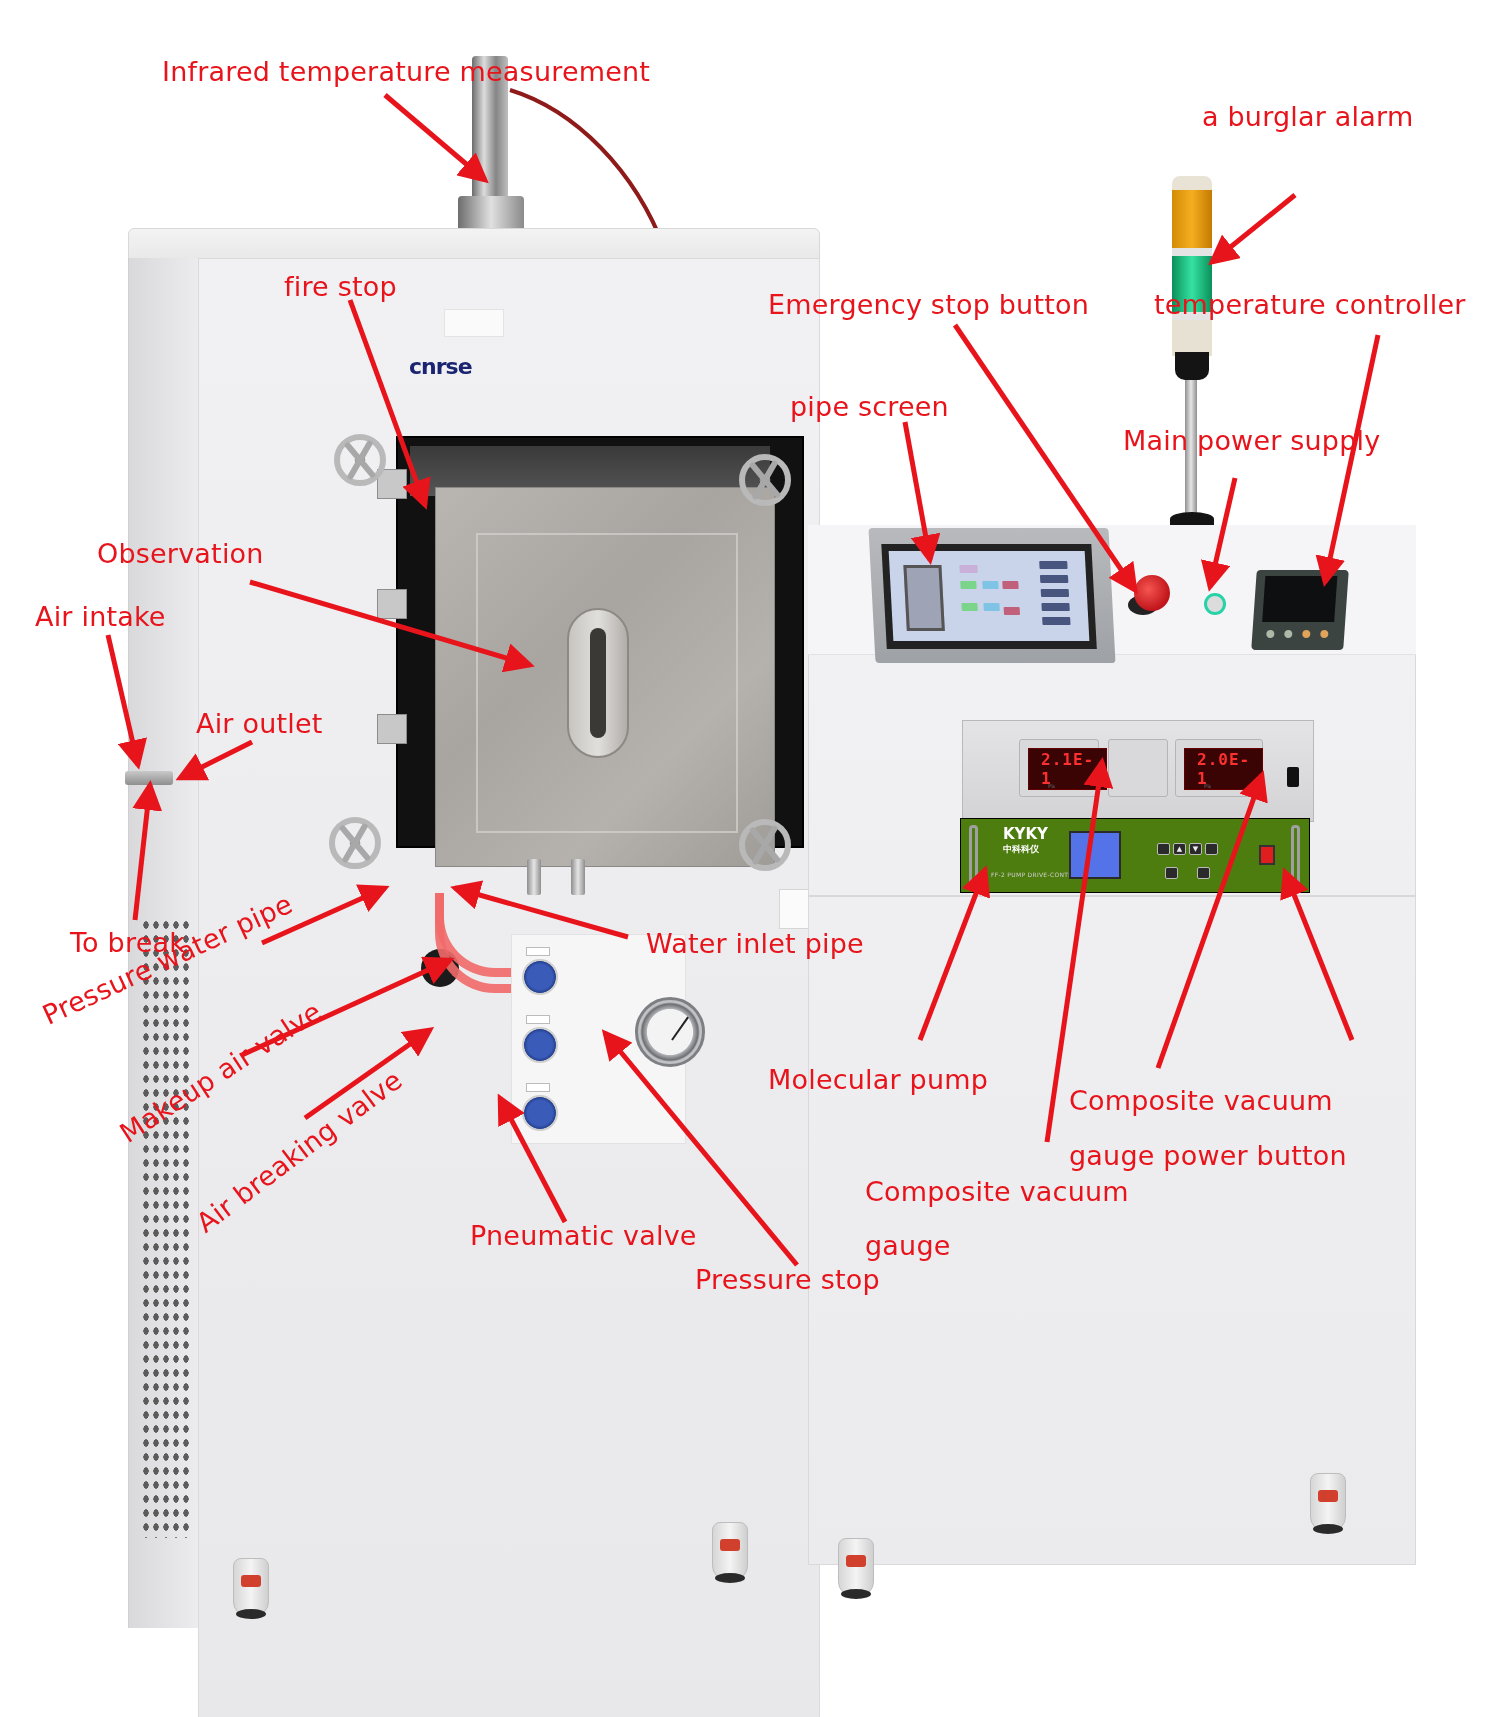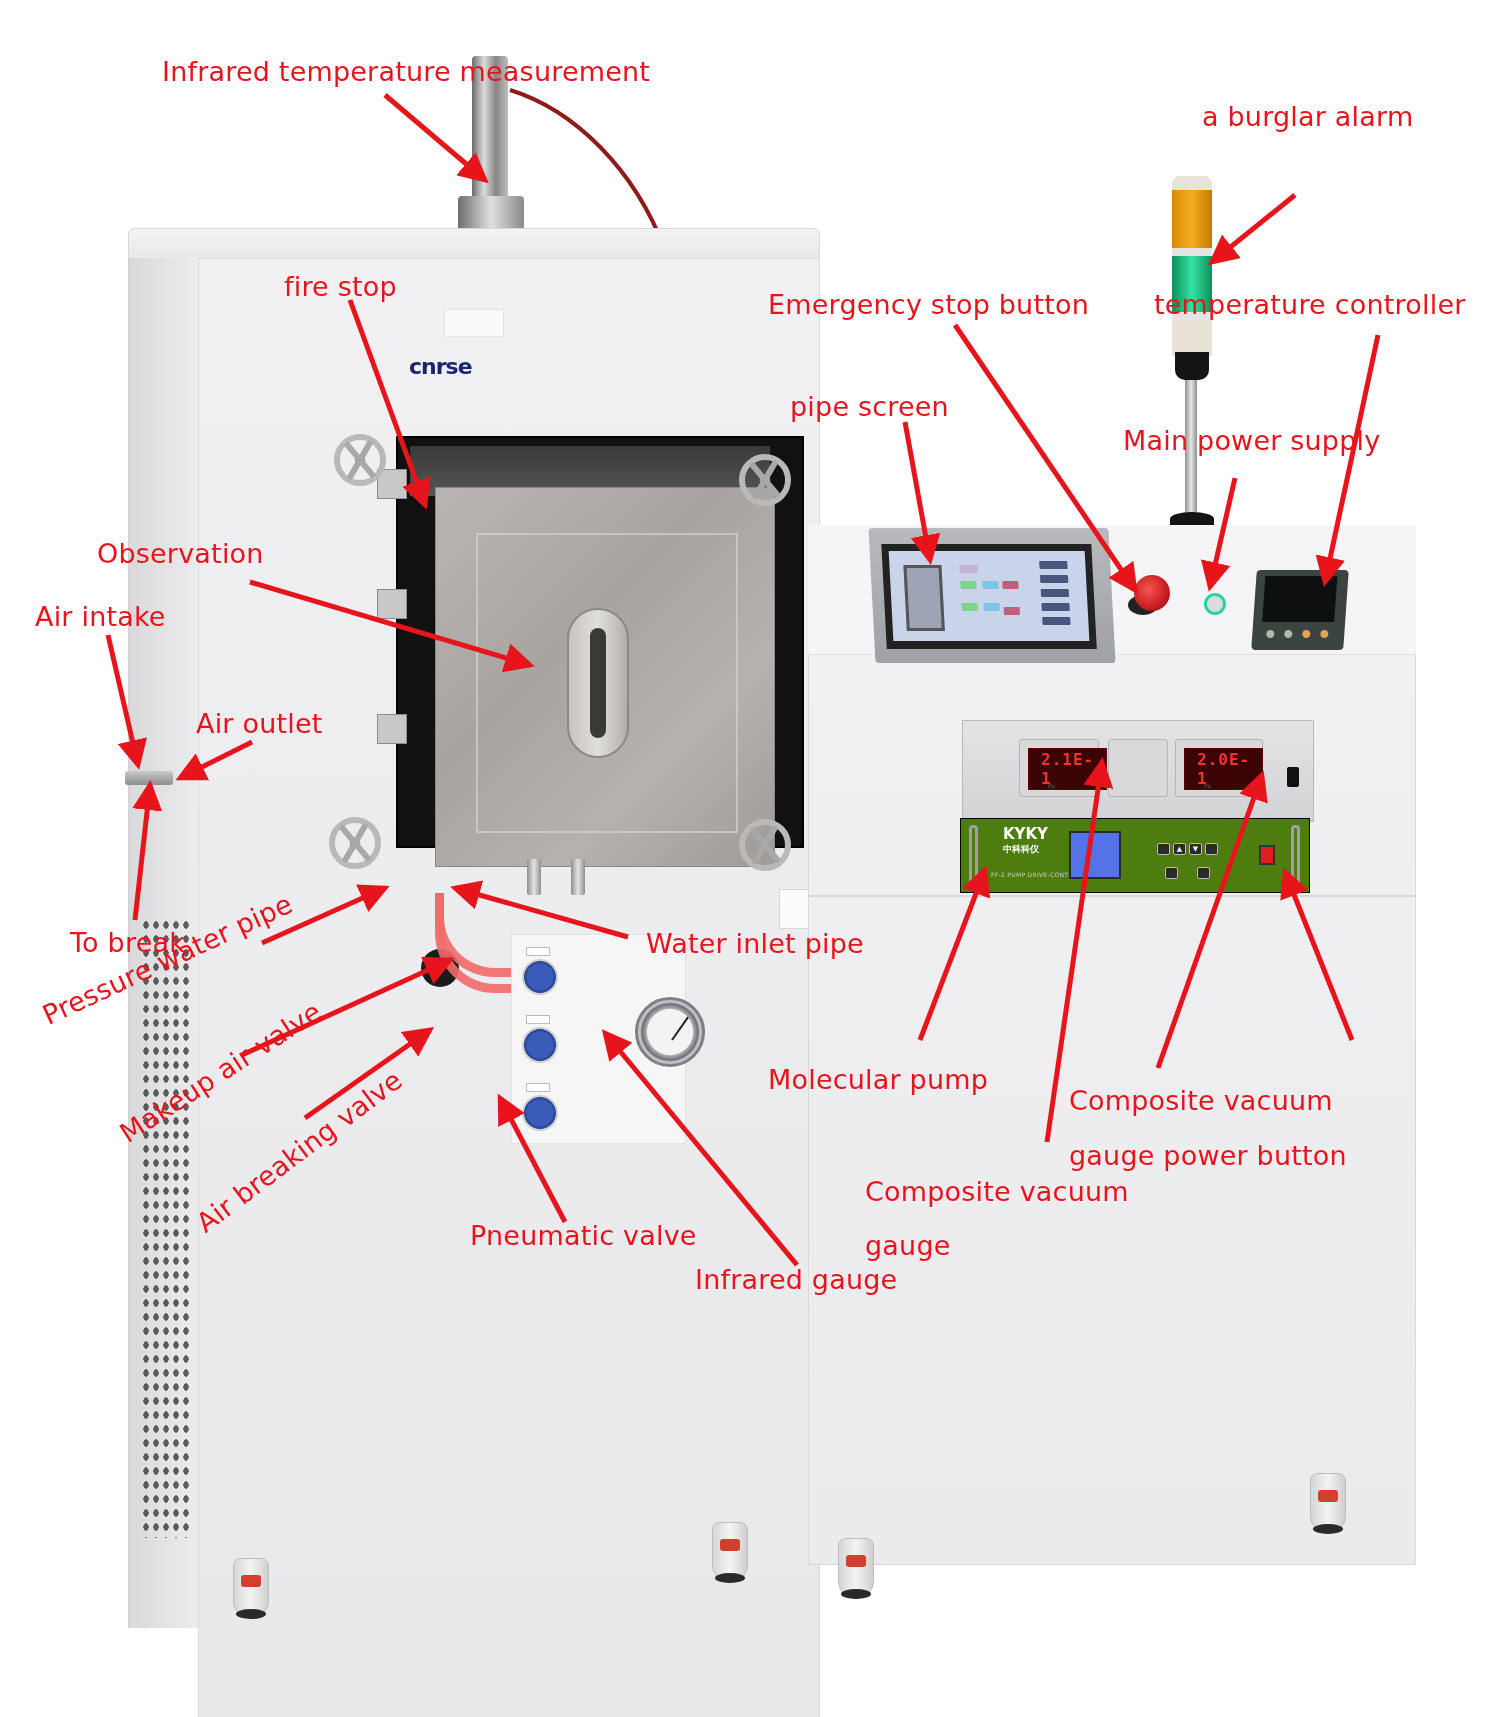--- a/index.html
+++ b/index.html
@@ -282,21 +282,21 @@
 <div class="label" style="left:162px;top:58px">Infrared temperature measurement</div>
 <div class="label" style="left:284px;top:273px">fire stop</div>
 <div class="label" style="left:97px;top:540px">Observation</div>
 <div class="label" style="left:35px;top:603px">Air intake</div>
 <div class="label" style="left:196px;top:710px">Air outlet</div>
 <div class="label" style="left:70px;top:929px">To break</div>
 <div class="label" style="left:50px;top:1002px;transform:rotate(-25deg);transform-origin:left bottom">Pressure water pipe</div>
 <div class="label" style="left:130px;top:1120px;transform:rotate(-33deg);transform-origin:left bottom">Makeup air valve</div>
 <div class="label" style="left:208px;top:1210px;transform:rotate(-37deg);transform-origin:left bottom">Air breaking valve</div>
 <div class="label" style="left:470px;top:1222px">Pneumatic valve</div>
-<div class="label" style="left:695px;top:1266px">Infrared gauge</div>
+<div class="label" style="left:695px;top:1266px">Pressure stop</div>
 <div class="label" style="left:646px;top:930px">Water inlet pipe</div>
 
 <div class="label" style="left:1202px;top:103px">a burglar alarm</div>
 <div class="label" style="left:768px;top:291px">Emergency stop button</div>
 <div class="label" style="left:1154px;top:291px">temperature controller</div>
 <div class="label" style="left:790px;top:393px">pipe screen</div>
 <div class="label" style="left:1123px;top:427px">Main power supply</div>
 <div class="label" style="left:768px;top:1066px">Molecular pump</div>
 <div class="label" style="left:1069px;top:1087px">Composite vacuum</div>
 <div class="label" style="left:1069px;top:1142px">gauge power button</div>

